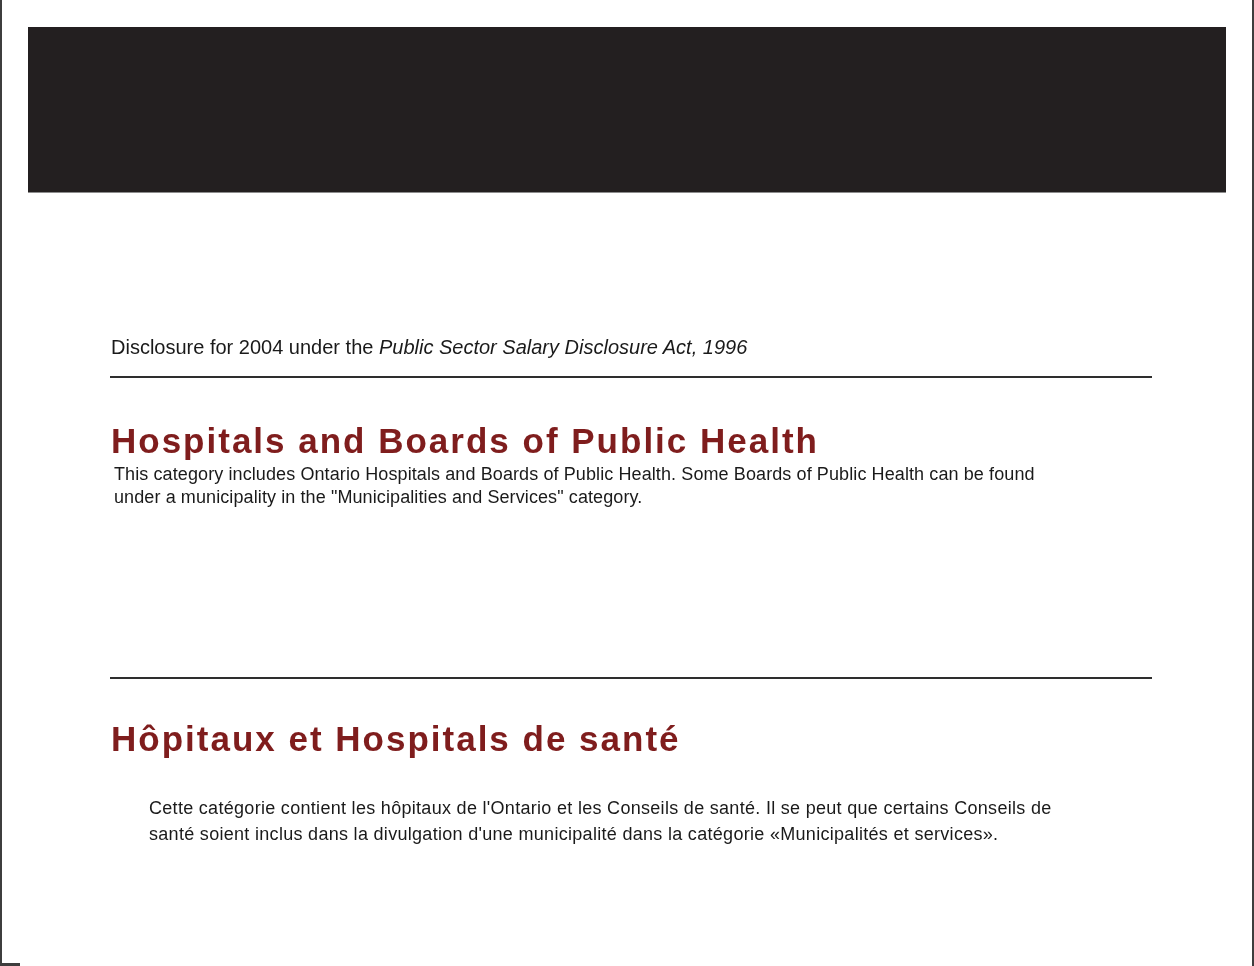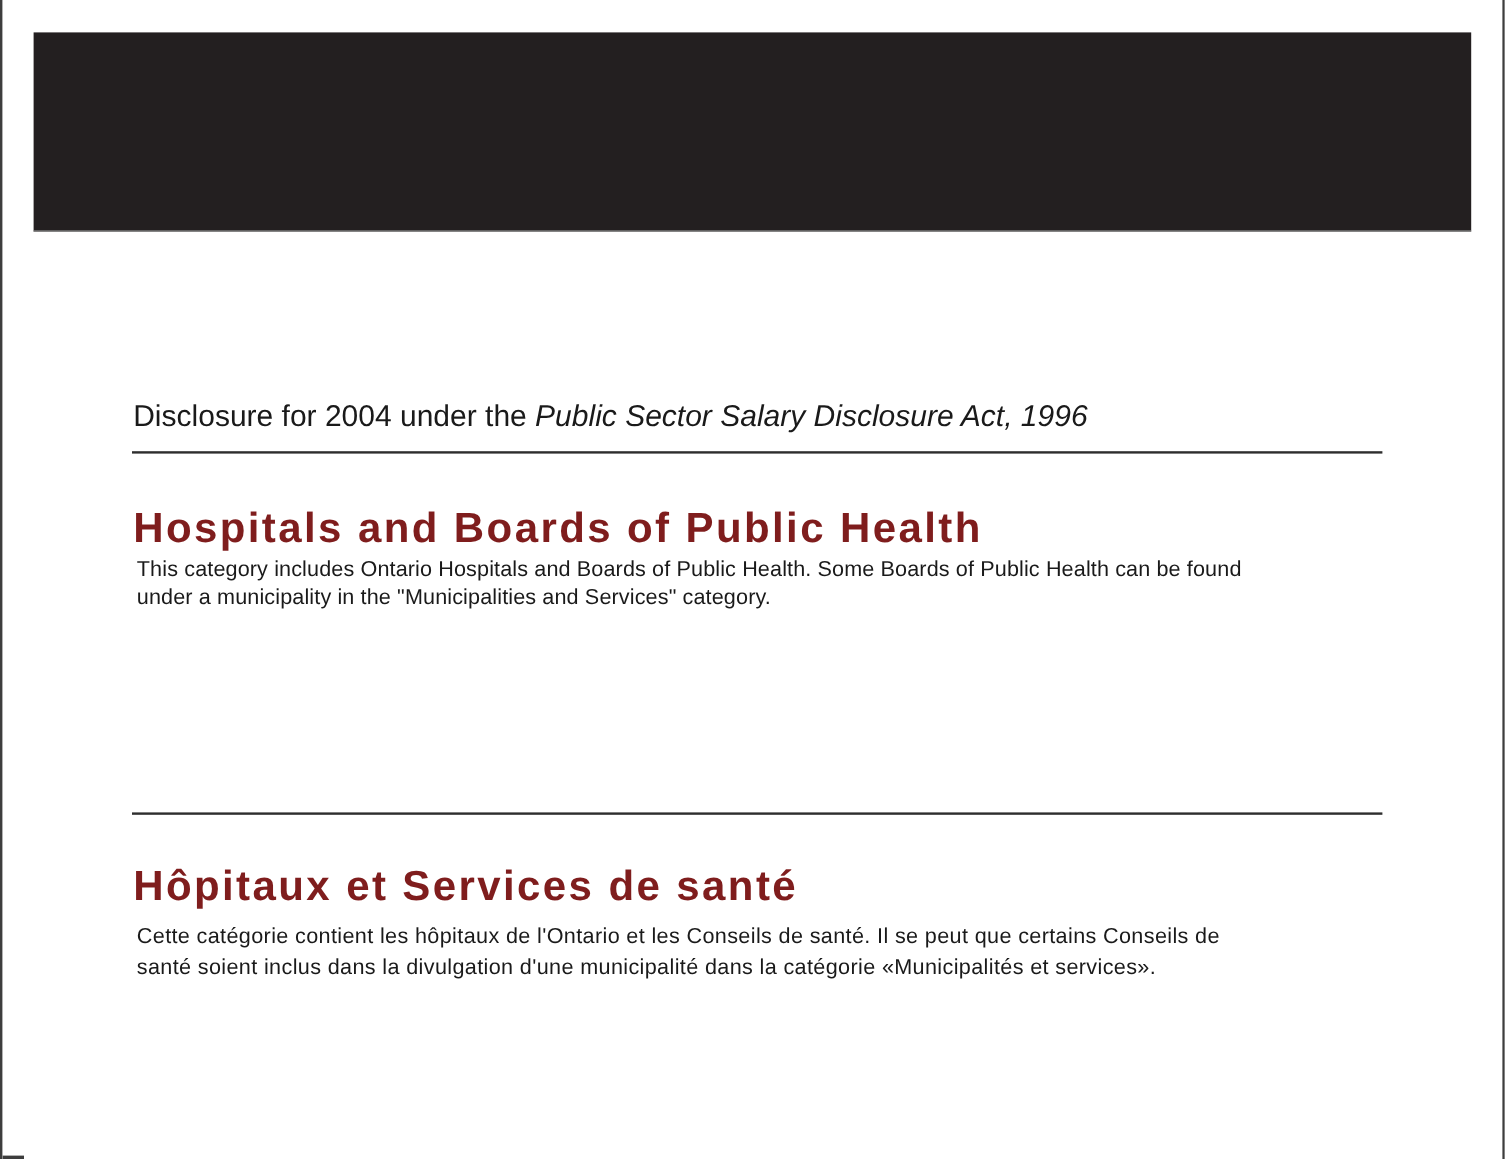--- a/index.html
+++ b/index.html
@@ -32,21 +32,21 @@
     position: absolute;
     left: 0;
     bottom: 0;
     width: 18px;
     height: 3px;
     background: #3d3d3d;
   }
   .intro {
     position: absolute;
     left: 109px;
-    font-size: 25px;
+    font-size: 20px;
     line-height: 26px;
     color: #1a1a1a;
     white-space: nowrap;
   }
   .intro .act {
     font-style: italic;
   }
   .rule {
     position: absolute;
     left: 108px;
@@ -69,24 +69,25 @@
     font-size: 18px;
     color: #1a1a1a;
   }
   .description.en {
     top: 445px;
     max-width: 950px;
     line-height: 23px;
     letter-spacing: 0.1px;
   }
   .description.fr {
-    top: 749px;
+    top: 777px;
     max-width: 935px;
     line-height: 26px;
     letter-spacing: 0.3px;
+    margin-left: 35px;
   }
   .intro.en   { top: 334px; }
   .rule.en    { top: 376px; }
   .heading.en { top: 398px; }
   .intro.fr   { top: 636px; }
   .rule.fr    { top: 677px; }
   .heading.fr { top: 696px; }
 </style>
 </head>
 <body>
@@ -101,19 +102,19 @@
 
   <div class="rule en"></div>
 
   <h1 class="heading en">Hospitals and Boards of Public Health</h1>
 
   <p class="description en">This category includes Ontario Hospitals and Boards of Public Health. Some Boards of Public Health can be found under a municipality in the "Municipalities and Services" category.</p>
 
 
   <div class="rule fr"></div>
 
-  <h1 class="heading fr">Hôpitaux et Services de santé</h1>
+  <h1 class="heading fr">Hôpitaux et Hospitals de santé</h1>
 
   <p class="description fr">Cette catégorie contient les hôpitaux de l'Ontario et les Conseils de santé. Il se peut que certains Conseils de santé soient inclus dans la divulgation d'une municipalité dans la catégorie «Municipalités et services».</p>
 
   <div class="bottom-corner-mark"></div>
 
 </div>
 
 </body></html>

